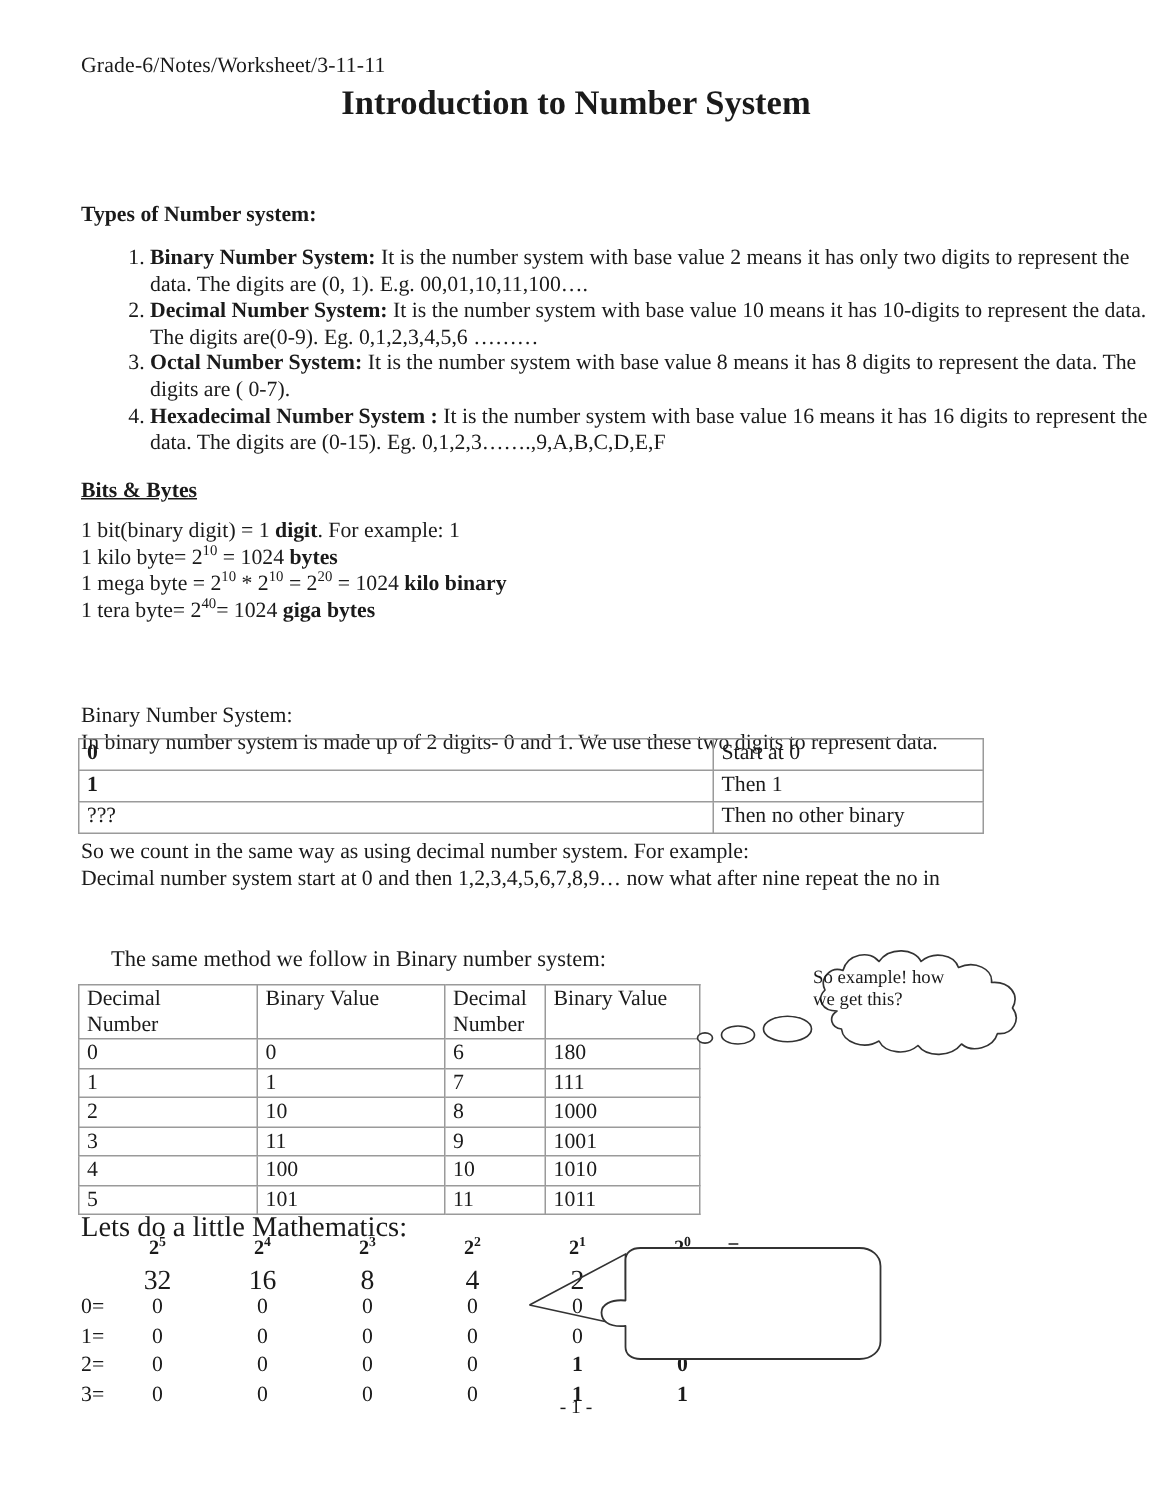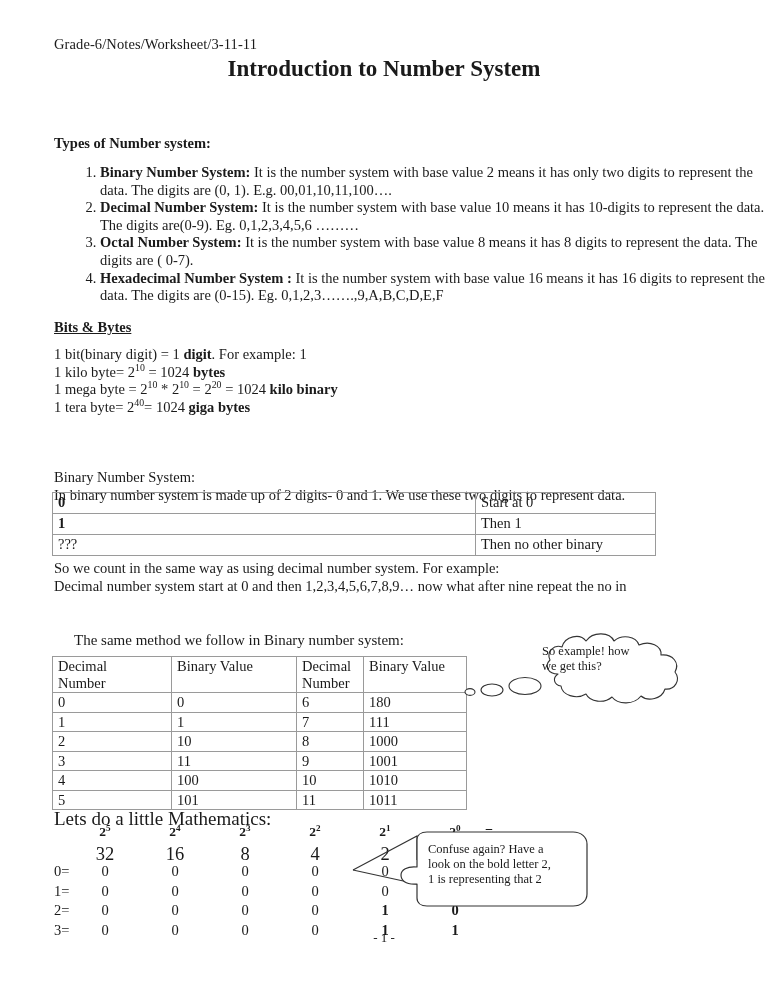--- a/index.html
+++ b/index.html
@@ -386,22 +386,17 @@
 
   <div class="callout-wrap">
     <svg width="250" height="92" viewBox="0 0 250 92">
       <path d="M 8 42 L 72 8 L 72 32" fill="none" stroke="#333333" stroke-width="1.1"></path>
       <path d="M 8 42 L 72 56" fill="none" stroke="#333333" stroke-width="1.1"></path>
       <path d="M 72 12 C 72 7 76 4 82 4 L 228 4 C 236 4 242 9 242 16
                L 242 66 C 242 73 236 78 228 78 L 82 78
                C 76 78 72 75 72 70 L 72 56
                C 60 57 56 52 56 47 C 56 42 62 38 72 39 Z" fill="#ffffff" stroke="#333333" stroke-width="1.2" stroke-linejoin="round"></path>
     </svg>
-    <div class="callout-text">
-      <div>Confuse again? Have a</div>
-      <div>look on the bold letter 2,</div>
-      <div>1 is representing that 2</div>
-    </div>
   </div>
 
   <div class="footer">- 1 -</div>
 
 </div>
 
 </body></html>

